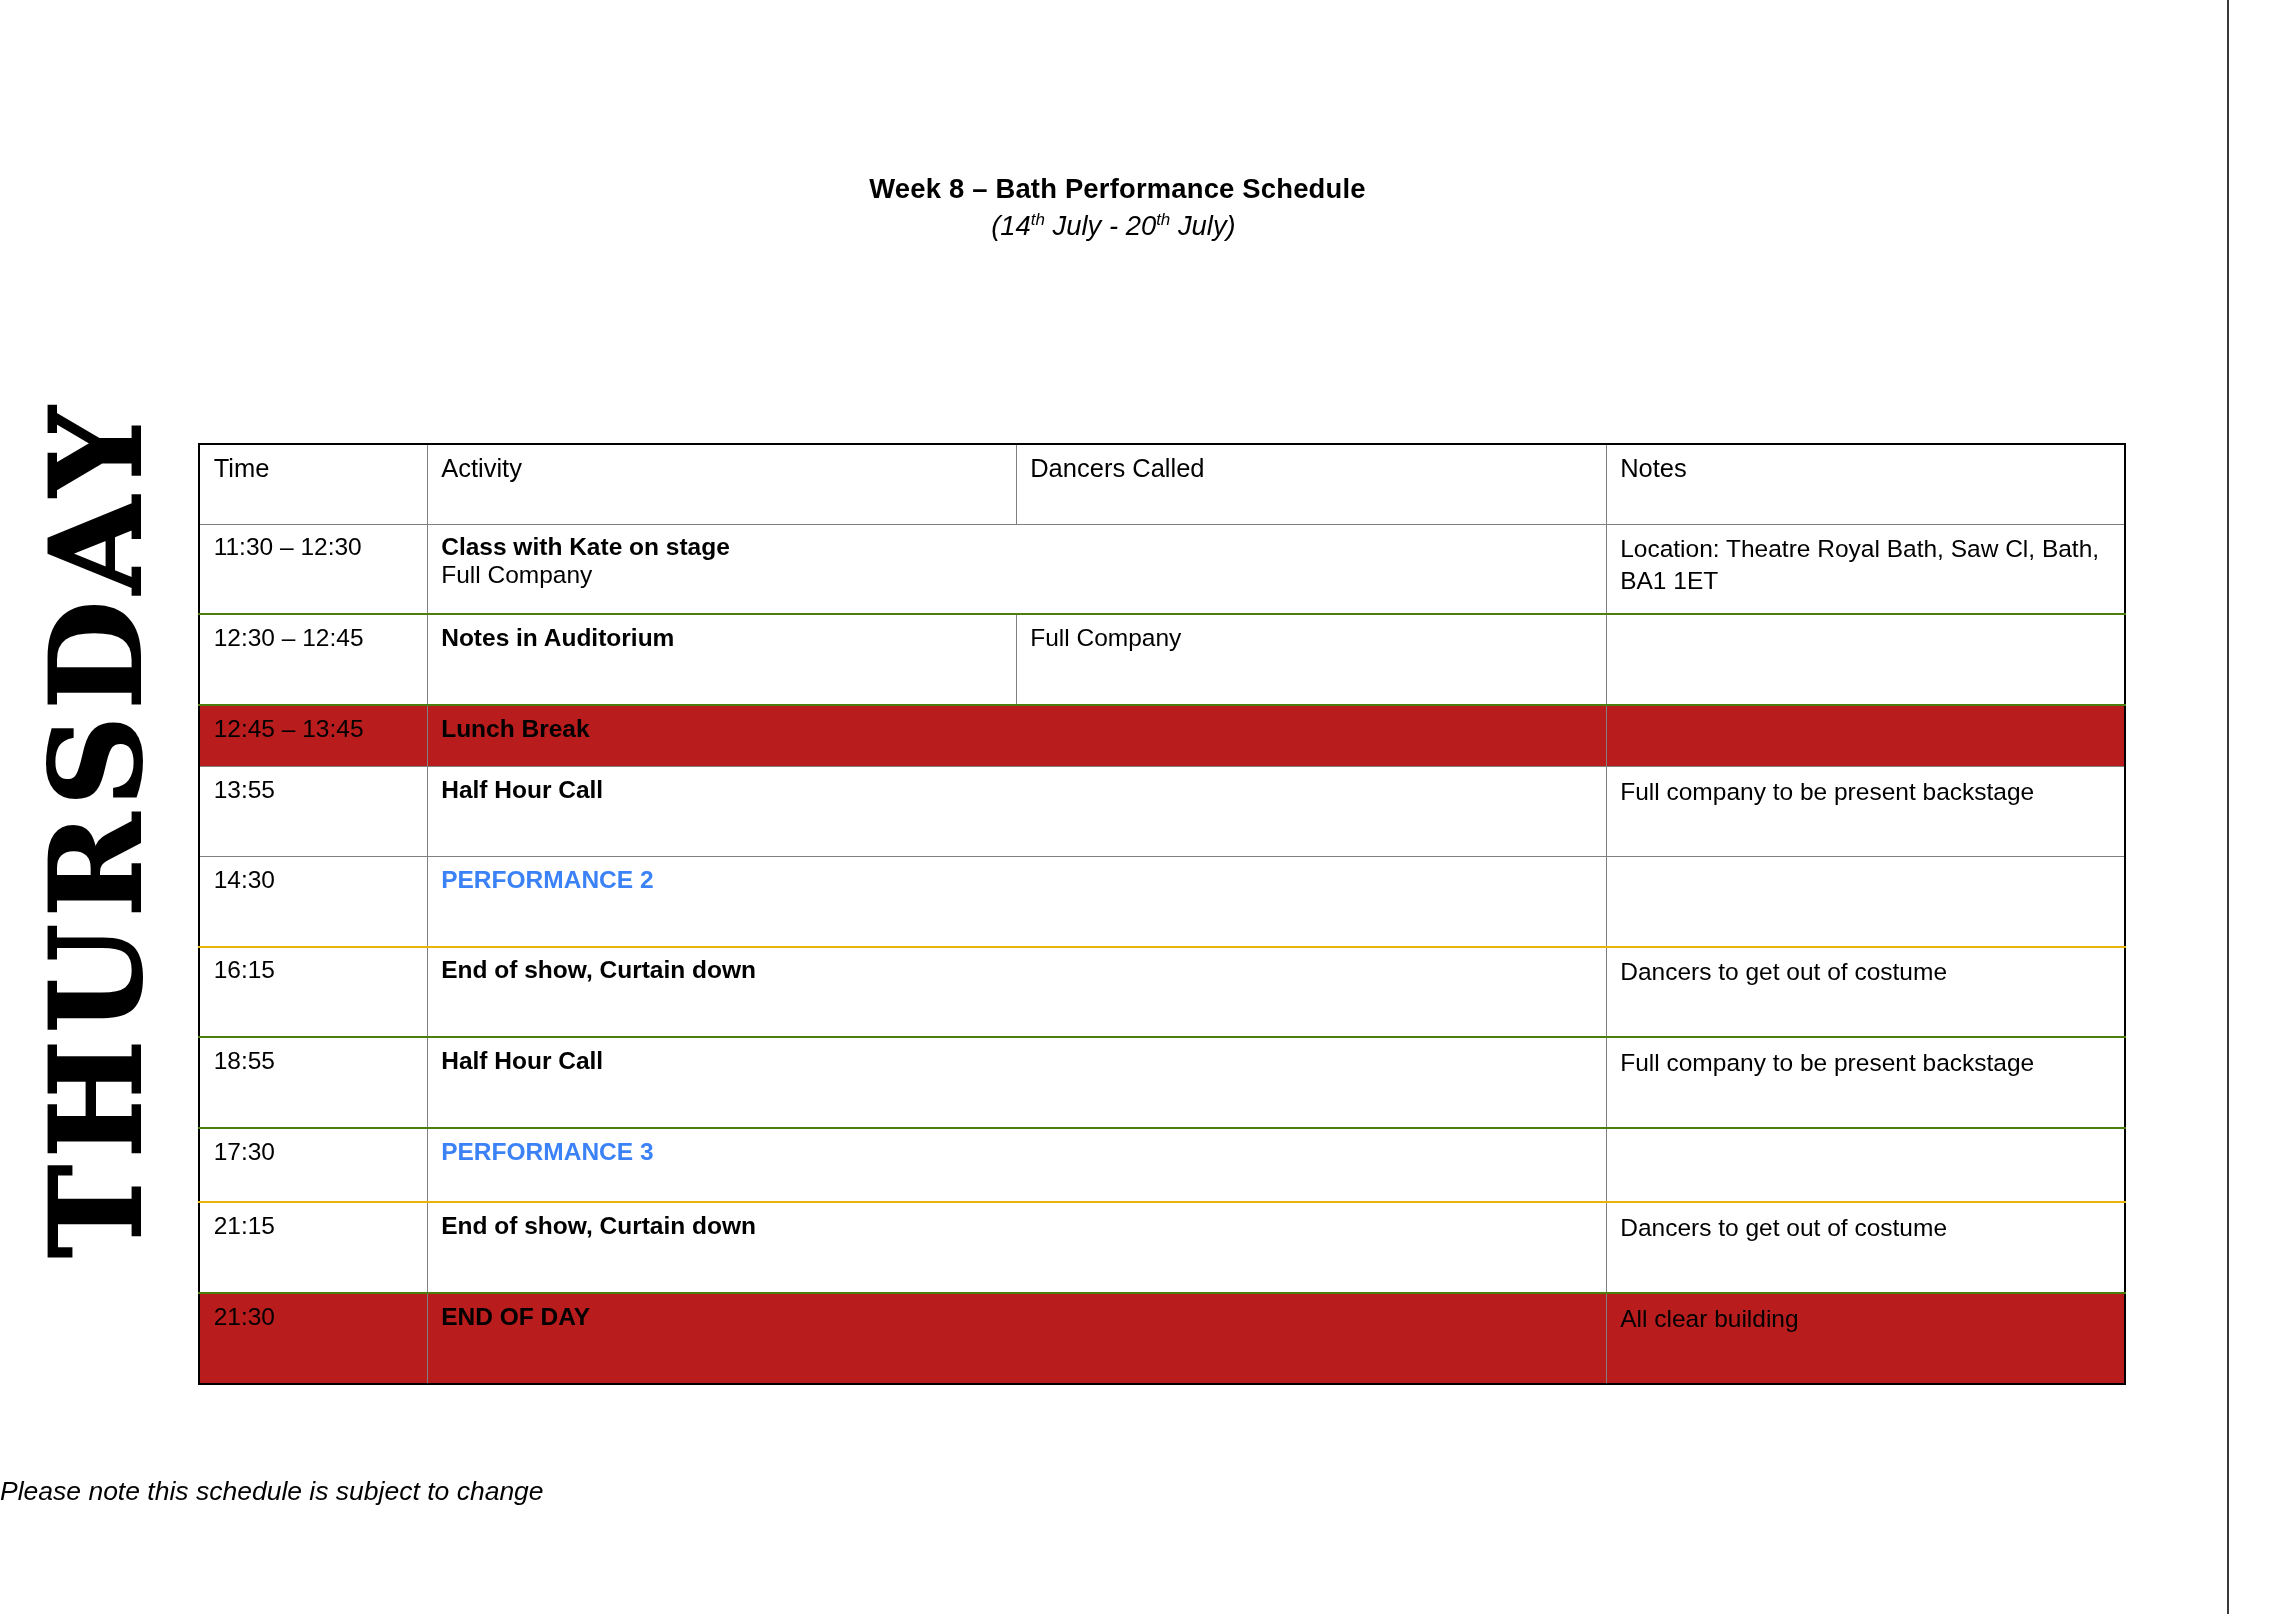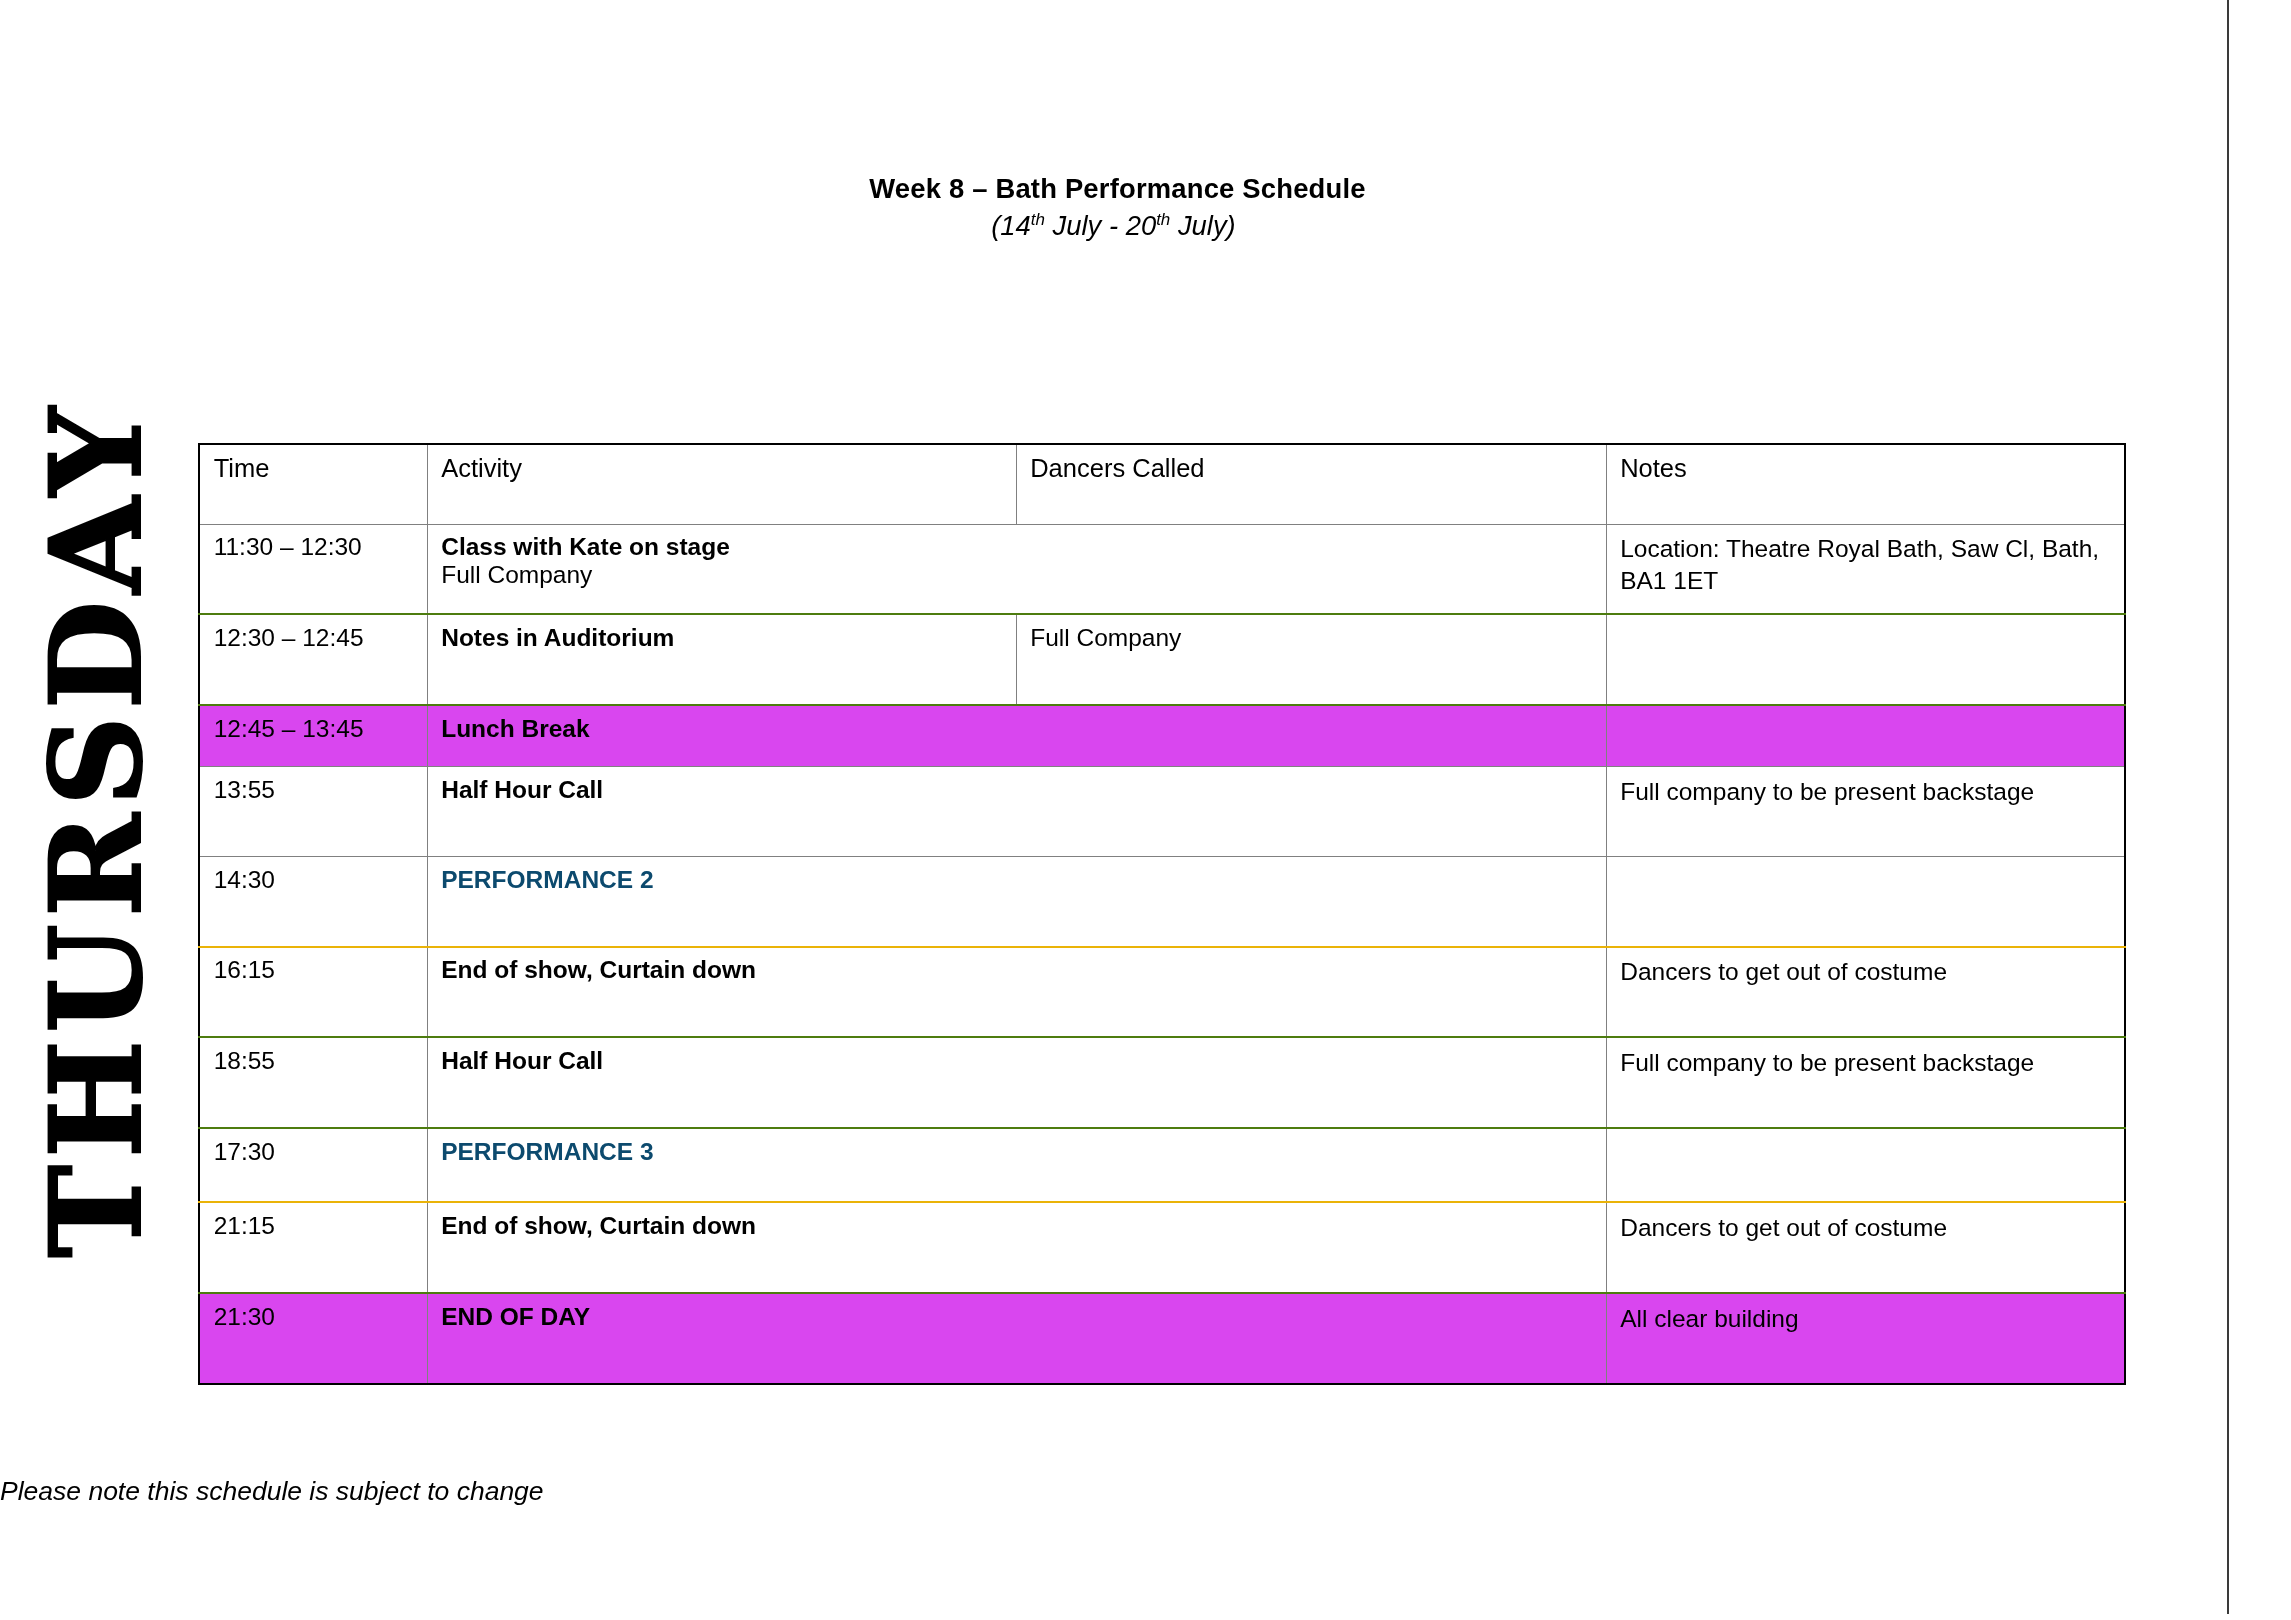--- a/index.html
+++ b/index.html
@@ -116,23 +116,23 @@
   }
 
   tbody tr td { height: 71px; }
 
   .t-time  { white-space: nowrap; }
   .act-main { font-weight: bold; }
   .act-sub  { font-weight: normal; }
   .dancers-cell { font-weight: bold; }
   .notes-cell { line-height: 1.28; }
 
-  .perf { color: #0c4a6e; font-weight: bold; }
-
-  .shaded td { background: #d946ef; }
+  .perf { color: #3b82f6; font-weight: bold; }
+
+  .shaded td { background: #b91c1c; }
 
   
   .sep-top td { border-top: 2px solid #4d7c0f; }
   .sep-strong td { border-top: 2px solid #eab308; }
 
   
   .footer-note {
     position: absolute;
     top: 1476px;
     left: 0;

